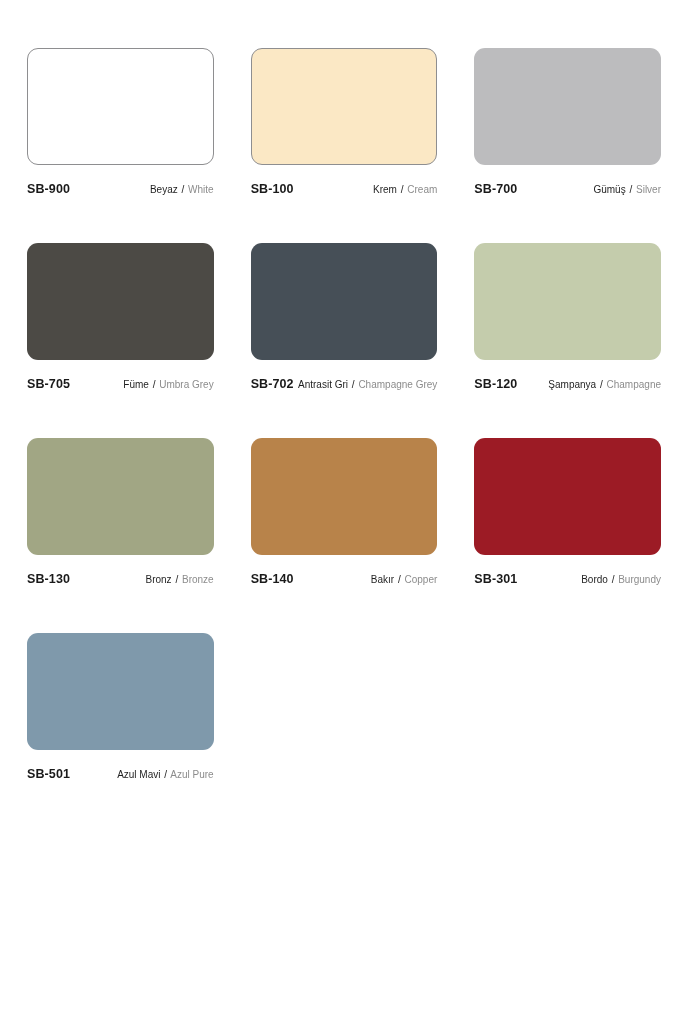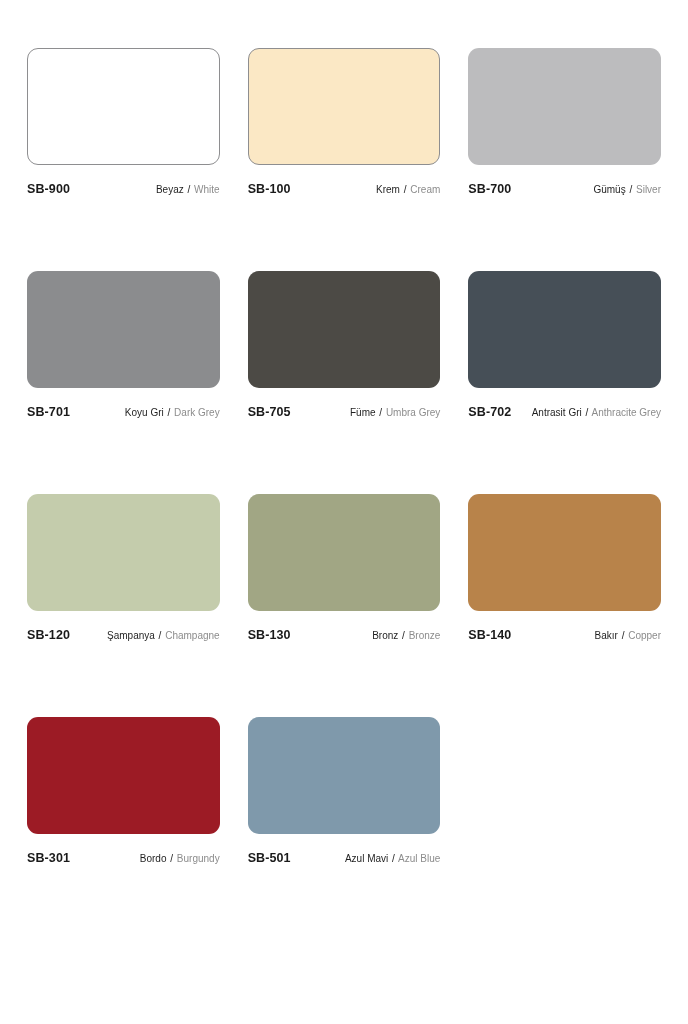--- a/index.html
+++ b/index.html
@@ -19,21 +19,20 @@
     width: 688px;
     height: 1024px;
     padding: 48px 27px 0 27px;
     background: #ffffff;
   }
   .grid {
     display: grid;
     grid-template-columns: repeat(3, 1fr);
     column-gap: 37px;
     row-gap: 0px;
-    gap: 28px;
   }
   .swatch-cell {
     height: 195px;
     display: flex;
     flex-direction: column;
   }
   .chip {
     width: 100%;
     height: 117px;
     border-radius: 11px;
@@ -94,38 +93,31 @@
         </div>
       </div>
       <div class="swatch-cell">
         <div class="chip" style="background: rgb(188, 188, 190);"></div>
         <div class="caption">
           <span class="code">SB-700</span>
           <span class="names"><span class="name-tr">Gümüş</span> <span class="name-sep">/</span> <span class="name-en">Silver</span></span>
         </div>
       </div>
       <div class="swatch-cell">
-        <div class="chip" style="background: rgb(139, 140, 142);"></div>
-        <div class="caption">
-          <span class="code">SB-701</span>
-          <span class="names"><span class="name-tr">Koyu Gri</span> <span class="name-sep">/</span> <span class="name-en">Dark Grey</span></span>
-        </div>
-      </div>
-      <div class="swatch-cell">
         <div class="chip" style="background: rgb(76, 74, 69);"></div>
         <div class="caption">
           <span class="code">SB-705</span>
           <span class="names"><span class="name-tr">Füme</span> <span class="name-sep">/</span> <span class="name-en">Umbra Grey</span></span>
         </div>
       </div>
       <div class="swatch-cell">
         <div class="chip" style="background: rgb(70, 79, 87);"></div>
         <div class="caption">
           <span class="code">SB-702</span>
-          <span class="names"><span class="name-tr">Antrasit Gri</span> <span class="name-sep">/</span> <span class="name-en">Anthracite Grey</span></span>
+          <span class="names"><span class="name-tr">Antrasit Gri</span> <span class="name-sep">/</span> <span class="name-en">Champagne Grey</span></span>
         </div>
       </div>
       <div class="swatch-cell">
         <div class="chip" style="background: rgb(196, 204, 172);"></div>
         <div class="caption">
           <span class="code">SB-120</span>
           <span class="names"><span class="name-tr">Şampanya</span> <span class="name-sep">/</span> <span class="name-en">Champagne</span></span>
         </div>
       </div>
       <div class="swatch-cell">
@@ -146,17 +138,17 @@
         <div class="chip" style="background: rgb(156, 27, 37);"></div>
         <div class="caption">
           <span class="code">SB-301</span>
           <span class="names"><span class="name-tr">Bordo</span> <span class="name-sep">/</span> <span class="name-en">Burgundy</span></span>
         </div>
       </div>
       <div class="swatch-cell">
         <div class="chip" style="background: rgb(127, 153, 171);"></div>
         <div class="caption">
           <span class="code">SB-501</span>
-          <span class="names"><span class="name-tr">Azul Mavi</span> <span class="name-sep">/</span> <span class="name-en">Azul Blue</span></span>
+          <span class="names"><span class="name-tr">Azul Mavi</span> <span class="name-sep">/</span> <span class="name-en">Azul Pure</span></span>
         </div>
       </div>
     </div>
 </div>
 
 </body></html>

